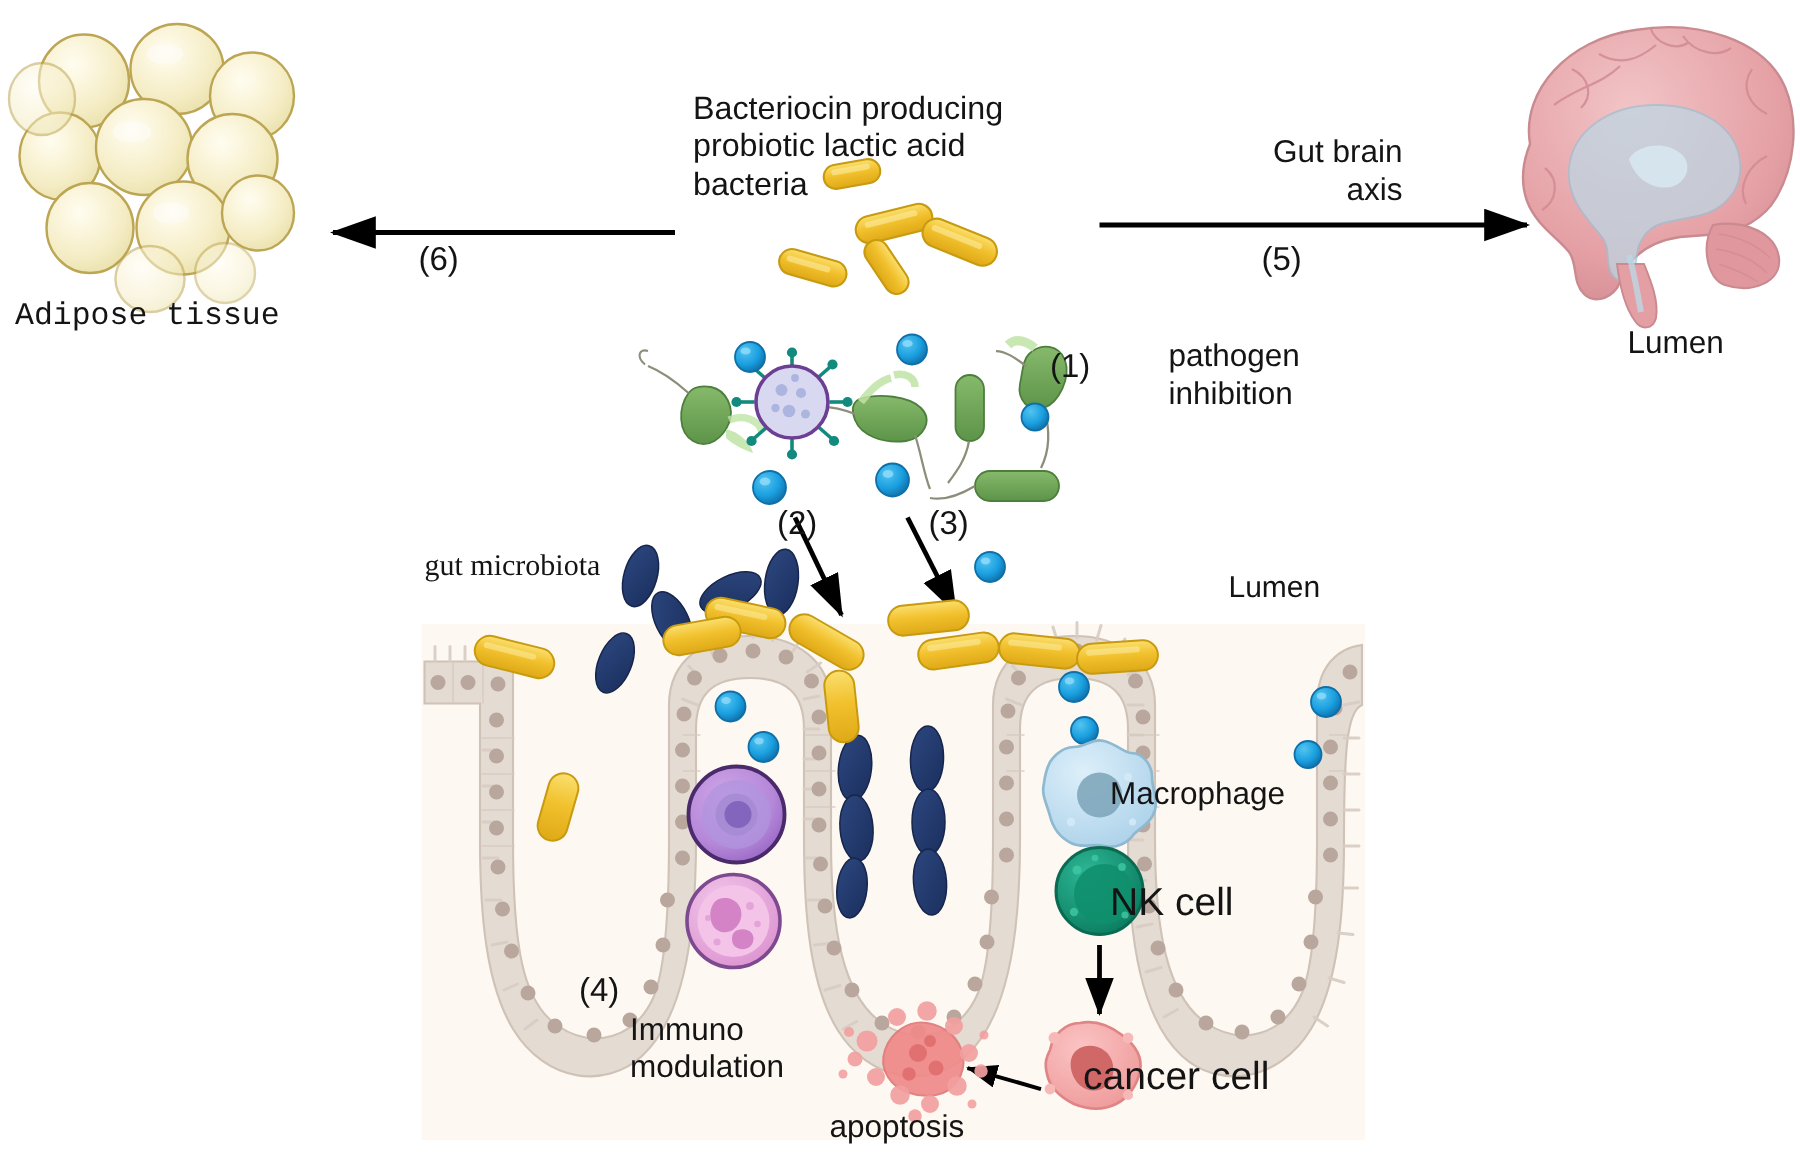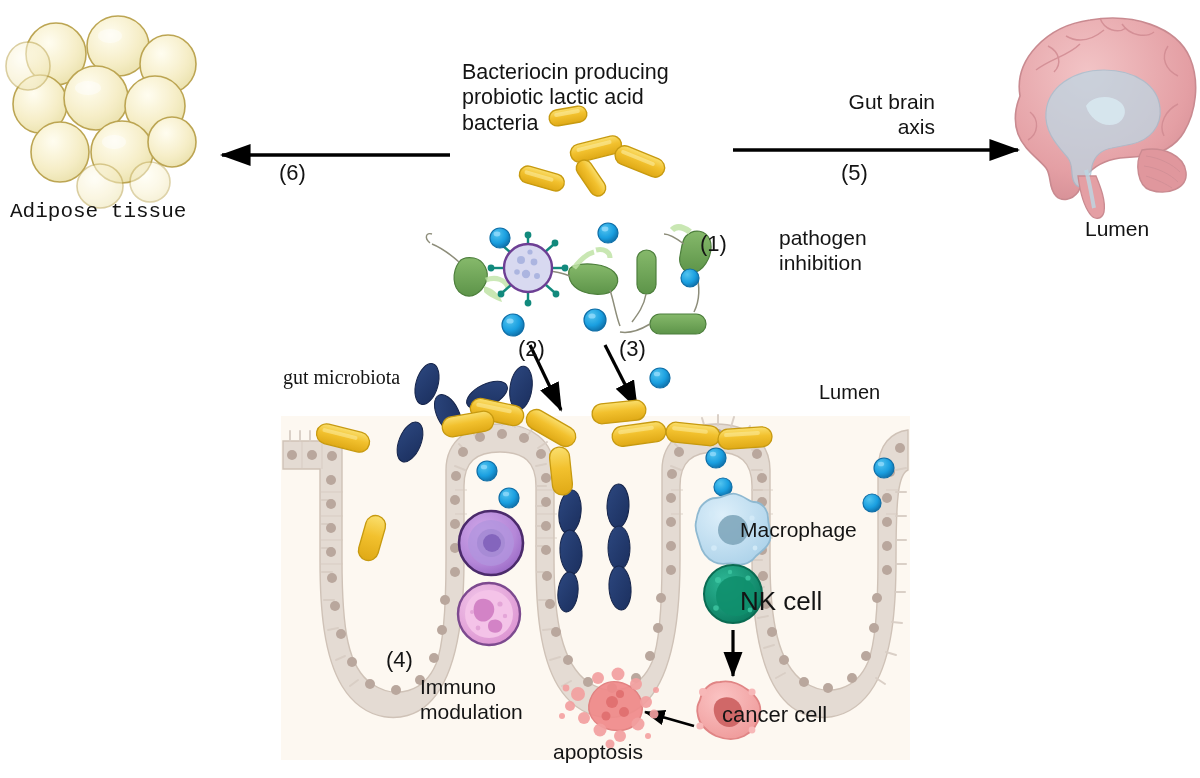--- a/index.html
+++ b/index.html
@@ -629,17 +629,17 @@
 
   <div class="lbl" style="left:740px;top:518px;font-size:21px;">Macrophage</div>
 
   <div class="lbl" style="left:740px;top:586px;font-size:26px;">NK cell</div>
 
   <div class="lbl" style="left:386px;top:647px;font-size:22px;">(4)</div>
 
   <div class="lbl" style="left:420px;top:647px;font-size:21px;margin-top:28px;">Immuno
 modulation</div>
 
-  <div class="lbl" style="left:722px;top:702px;font-size:22px;">cancer cell</div>
+  <div class="lbl" style="left:722px;top:702px;font-size:26px;">cancer cell</div>
 
   <div class="lbl" style="left:553px;top:740px;font-size:21px;">apoptosis</div>
 
 </div>
 
 </body></html>

